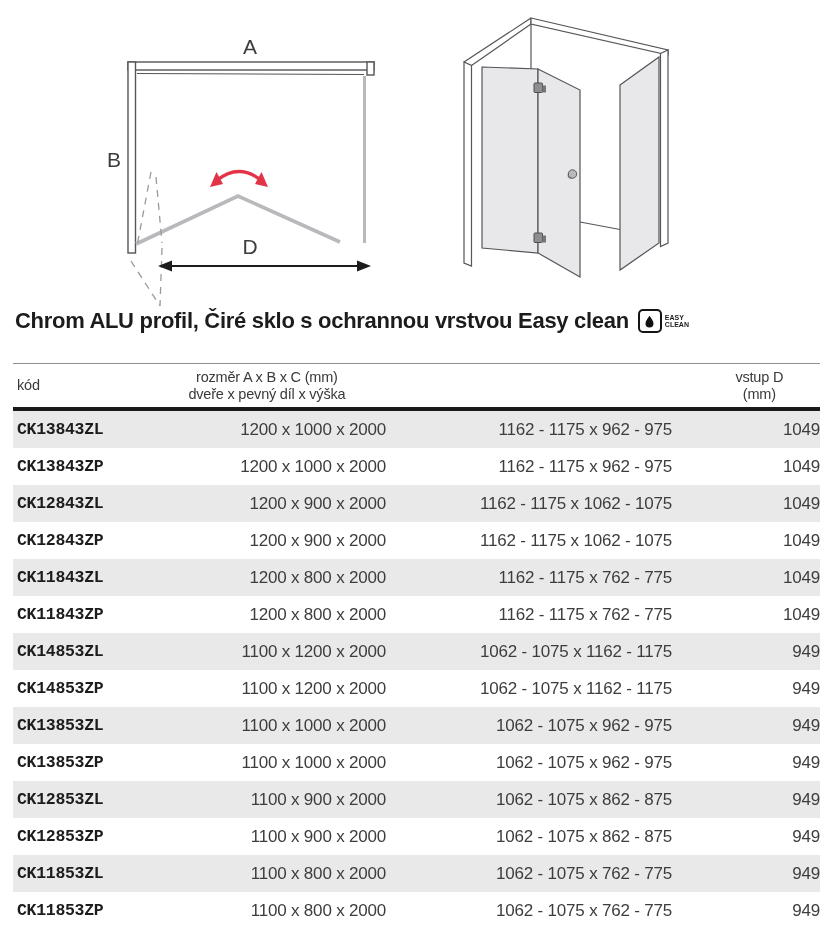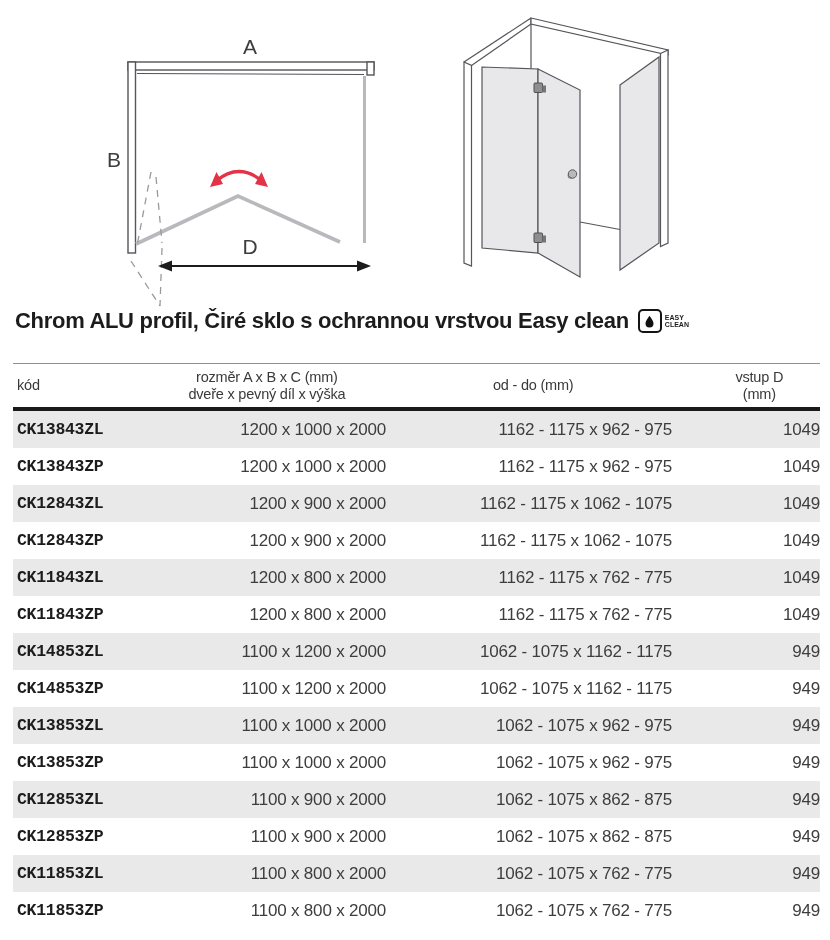--- a/index.html
+++ b/index.html
@@ -133,21 +133,20 @@
   <div id="spec-table">
     <div class="thead">
       <div class="hcell c0">
         <div>kód</div>
       </div>
       <div class="hcell c1">
         <div>rozměr A x B x C (mm)</div>
         <div>dveře x pevný díl x výška</div>
       </div>
       <div class="hcell c2">
-        <div>od - do (mm)</div>
       </div>
       <div class="hcell c3">
         <div>vstup D</div>
         <div>(mm)</div>
       </div>
     </div>
     <div>
         <div class="row">
           <div class="cell c0">CK13843ZL</div>
           <div class="cell c1">1200 x 1000 x 2000</div>

